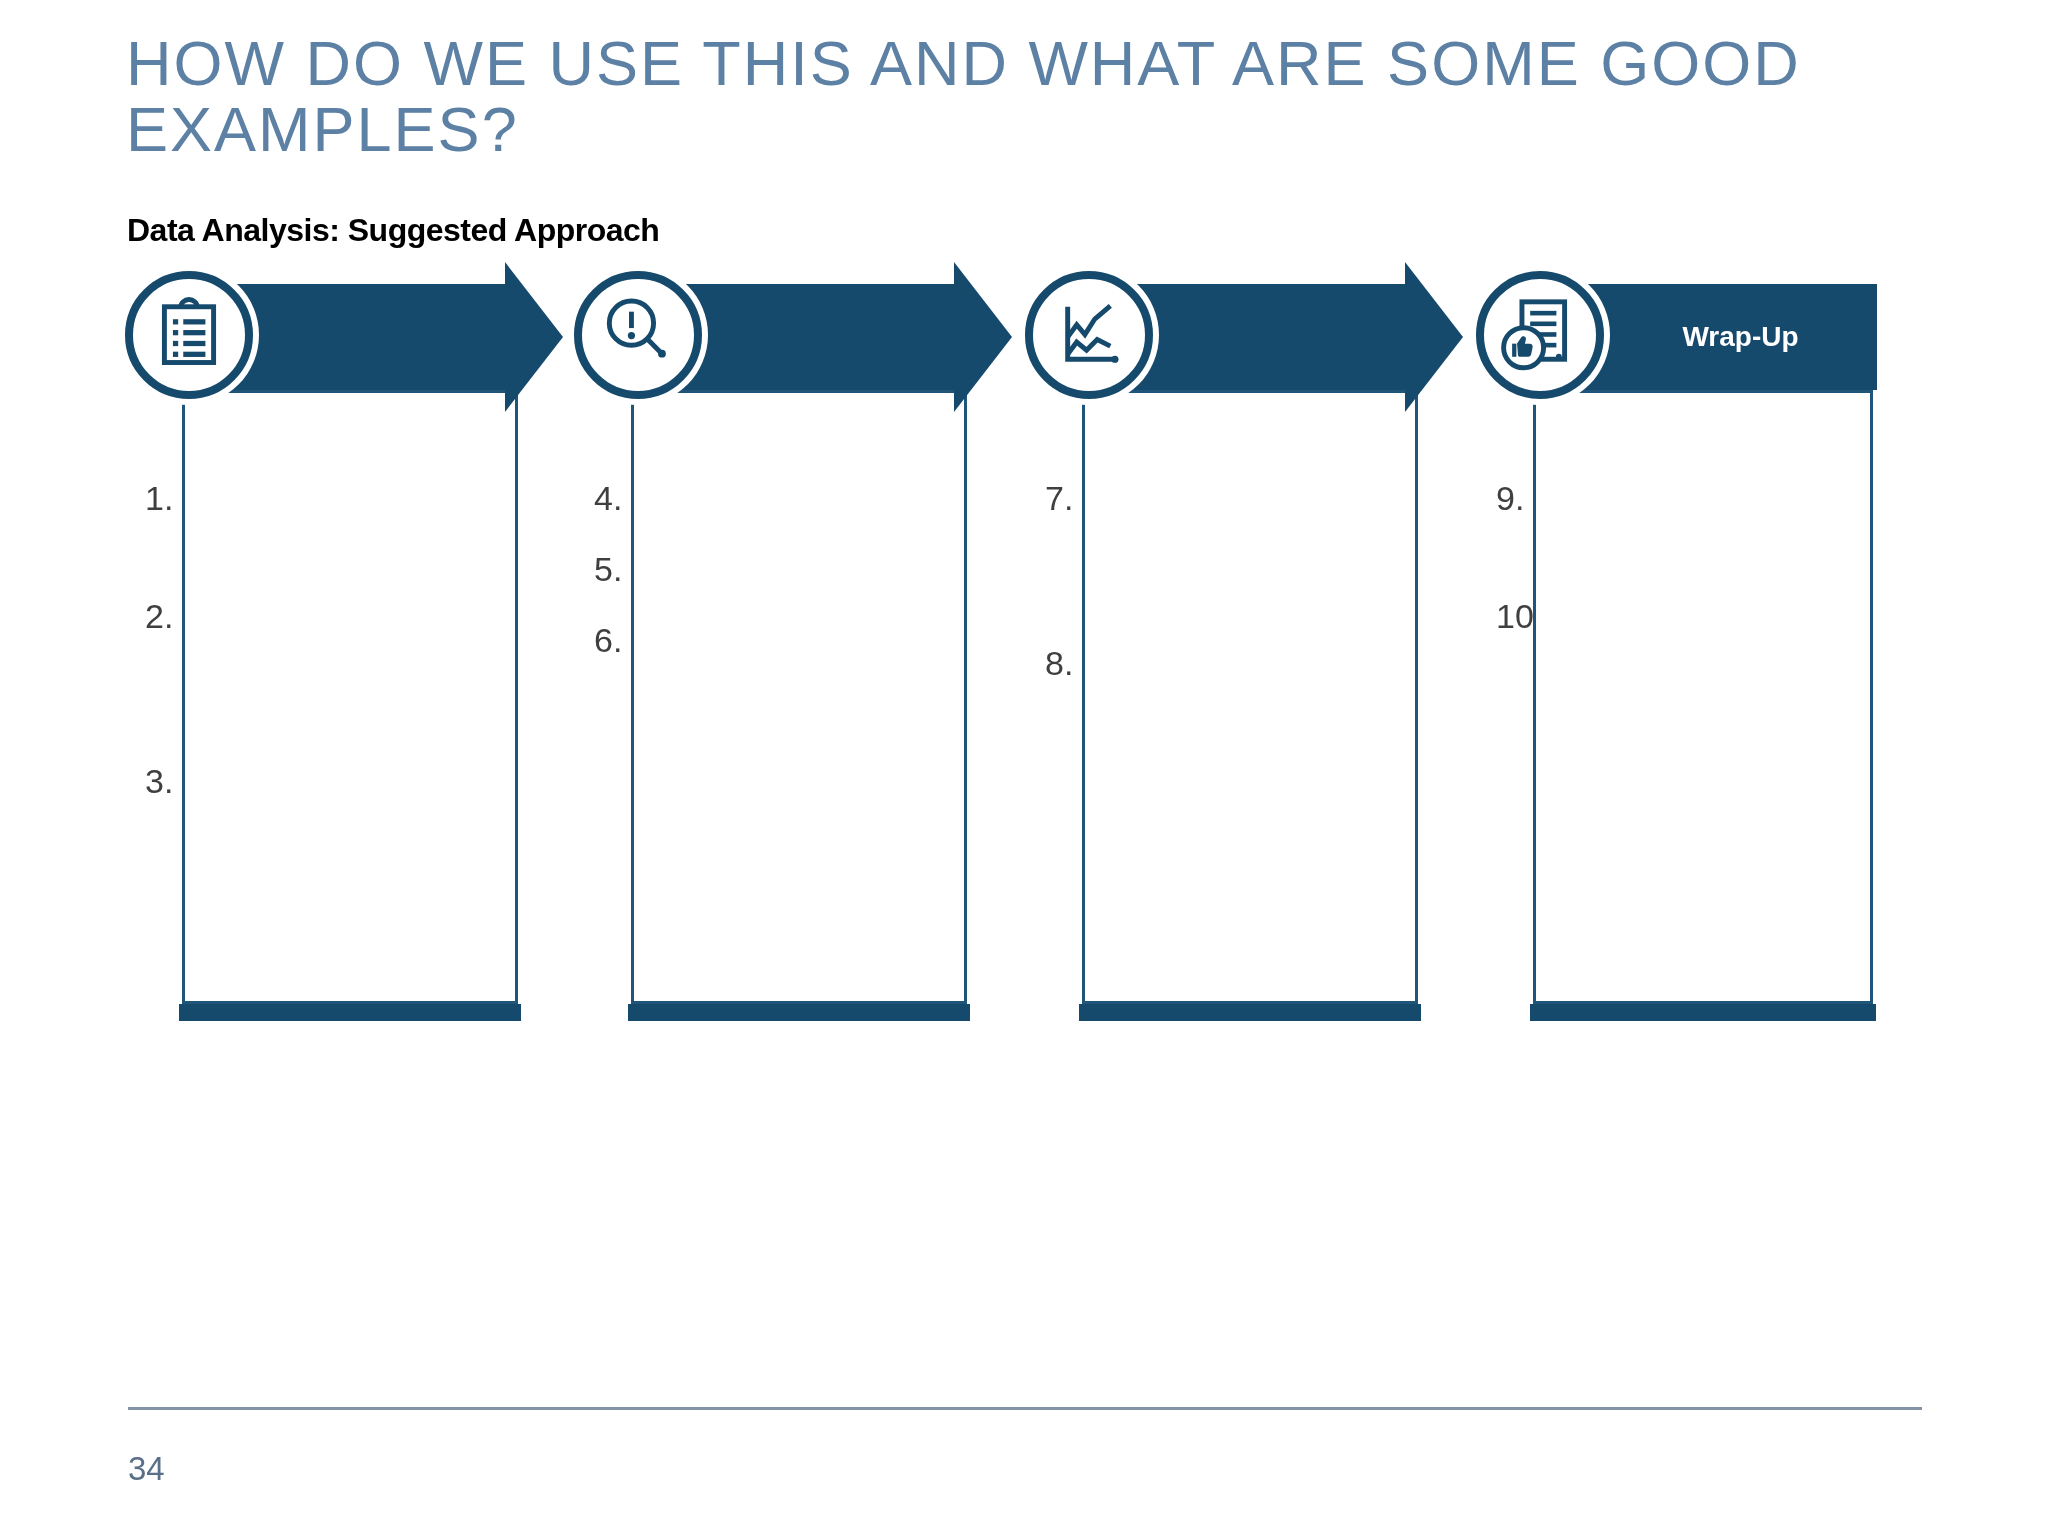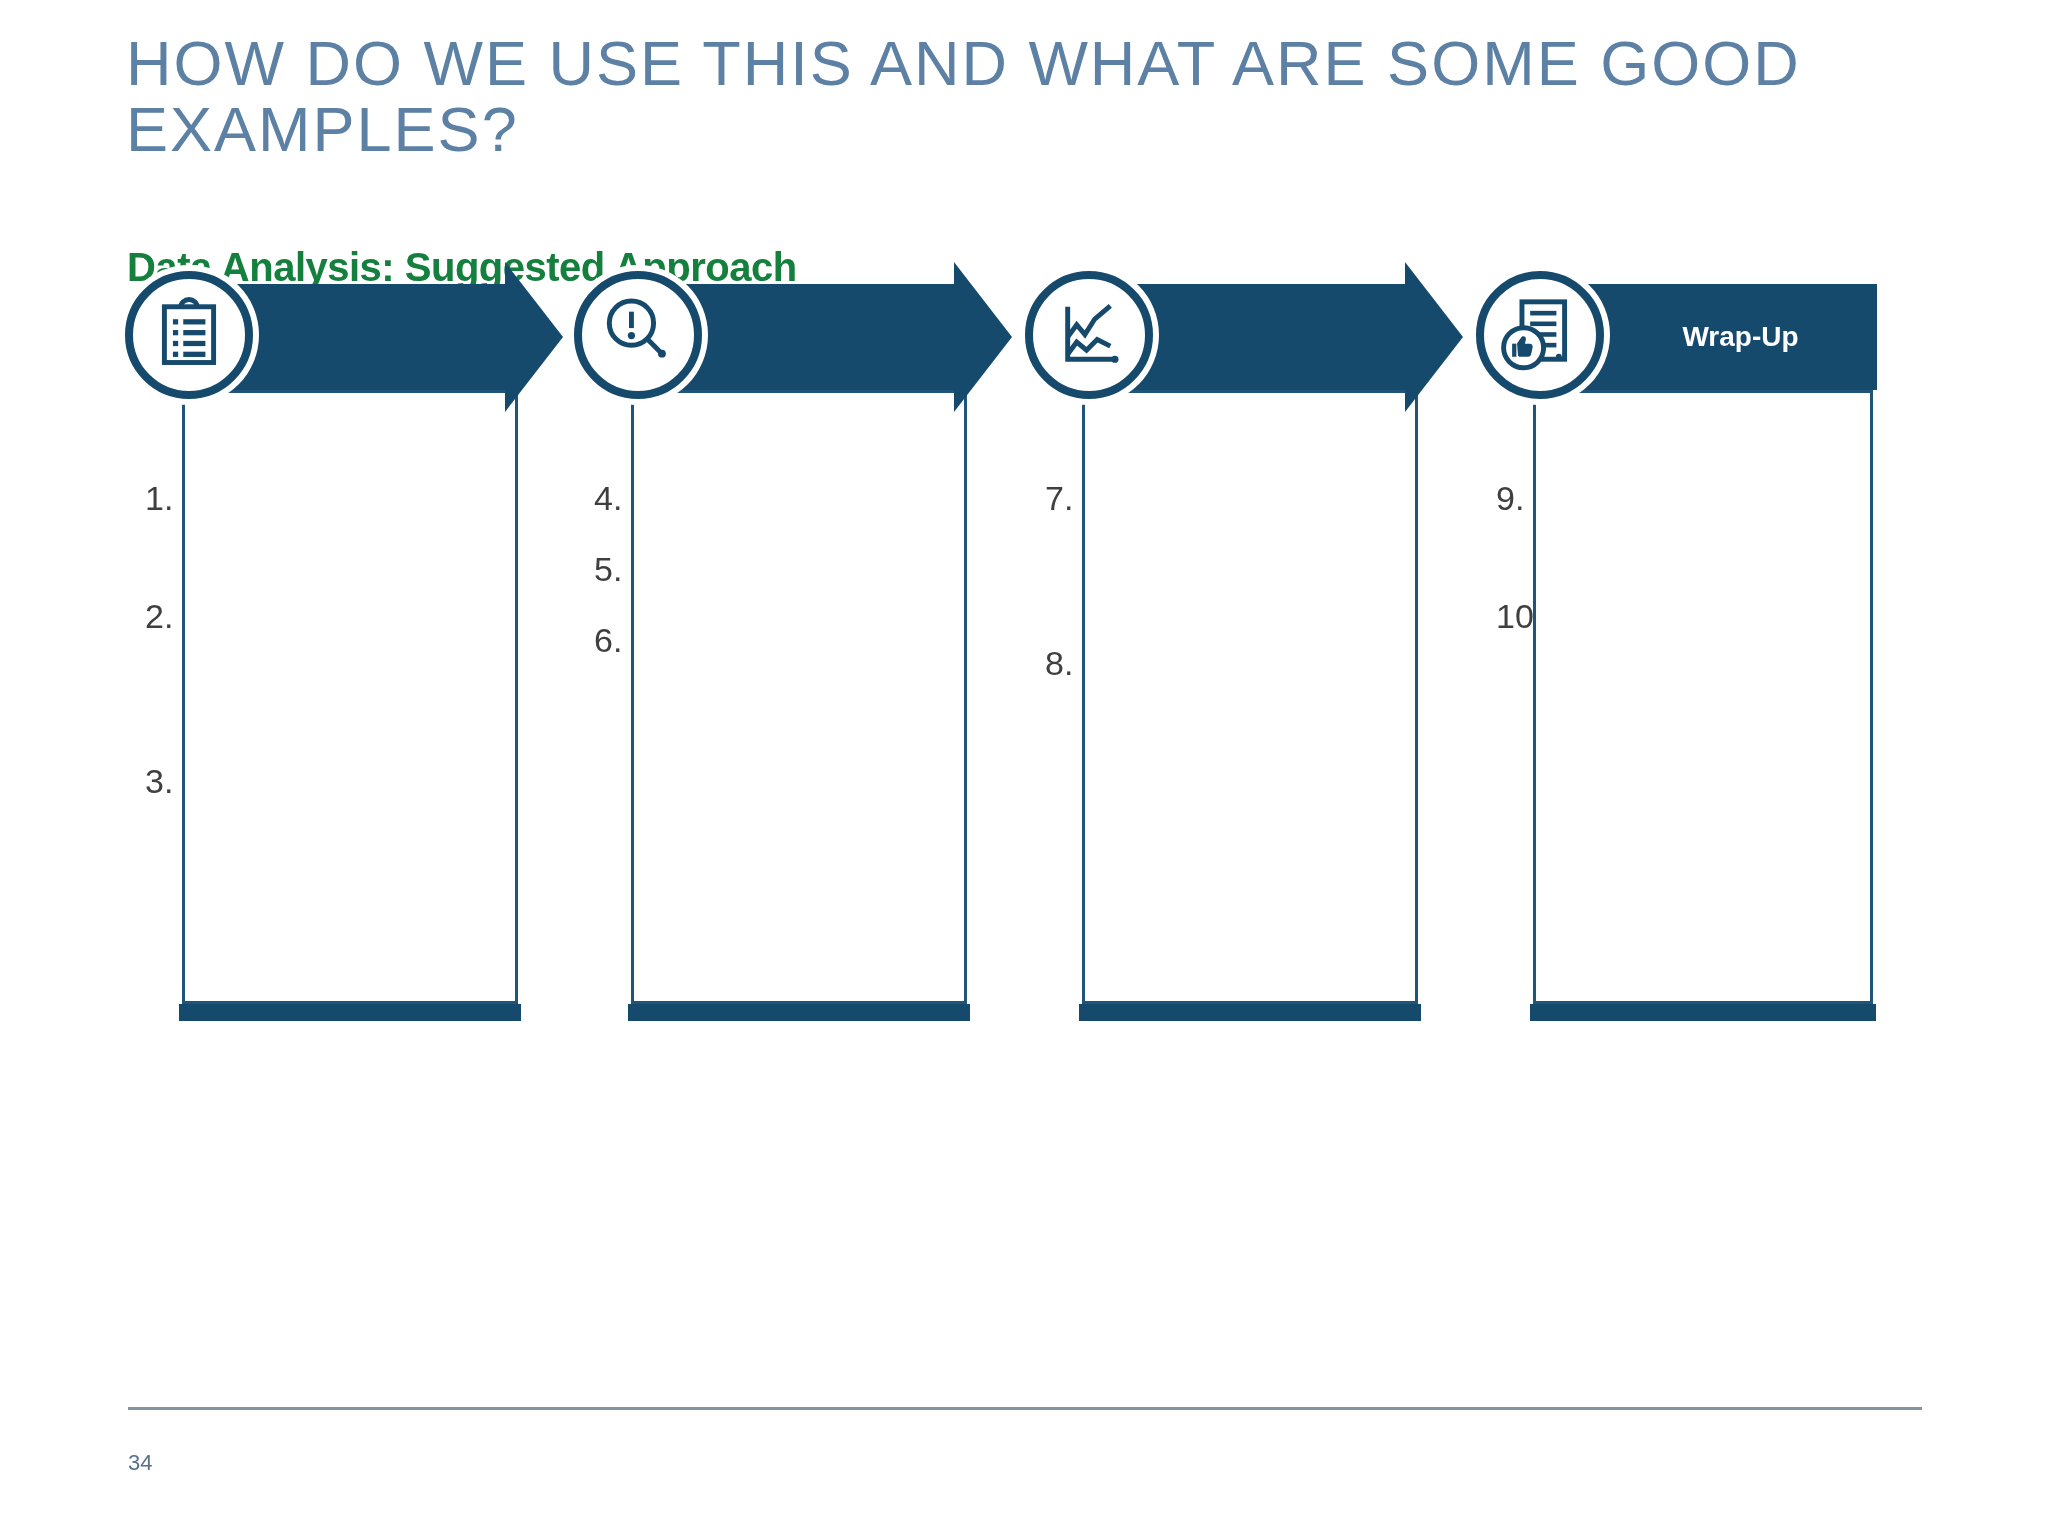--- a/index.html
+++ b/index.html
@@ -7,21 +7,21 @@
     width:2048px;height:1536px;background:#ffffff;position:relative;overflow:hidden;
     font-family:"Liberation Sans","DejaVu Sans",sans-serif;
   }
   .title{
     position:absolute;left:126px;top:30px;width:1810px;
     font-size:63px;line-height:66px;letter-spacing:2px;
     color:#5d80a5;font-weight:400;
   }
   .subtitle{
     position:absolute;left:127px;top:212px;
-    font-size:40px;font-weight:700;letter-spacing:-0.5px;color:#15803d;margin-top:33px;
+    font-size:32px;font-weight:700;letter-spacing:-0.5px;color:#000000;
   }
   .step{position:absolute;top:262px;width:450px;height:770px;}
   .box{
     position:absolute;left:57px;top:128px;width:336px;height:614px;
     border:3px solid #1f5578;background:#ffffff;box-sizing:border-box;z-index:1;
   }
   .step.wide .box{width:340px;}
   .bottom-bar{
     position:absolute;left:54px;top:742px;width:342px;height:17px;
     background:#164a6d;z-index:1;
@@ -47,21 +47,21 @@
     position:absolute;left:0;top:9px;width:112px;height:112px;background:#ffffff;
     border:8px solid #164a6d;border-radius:50%;box-shadow:0 0 0 6px #ffffff;z-index:4;
     display:flex;align-items:center;justify-content:center;
   }
   .badge svg{width:82px;height:82px;}
   .items{position:absolute;left:0;top:213px;width:100%;padding-left:20px;box-sizing:border-box;}
   .item{display:flex;margin-bottom:24px;}
   .item .num{flex:0 0 53px;width:53px;font-size:34px;line-height:47px;color:#3f3f3f;}
   .item .txt{width:220px;font-size:34px;line-height:47px;color:#3f3f3f;}
   .footer-line{position:absolute;left:128px;top:1407px;width:1794px;height:3px;background:#8593a6;}
-  .page-number{position:absolute;left:128px;top:1450px;font-size:22px;color:#5a6f88;}
+  .page-number{position:absolute;left:128px;top:1450px;font-size:33px;color:#5a6f88;}
   .ic{stroke:#164a6d;fill:none;stroke-width:3;}
   .icf{fill:#164a6d;stroke:none;}
 </style>
 </head>
 <body>
 
 <div class="title">HOW DO WE USE THIS AND WHAT ARE SOME GOOD EXAMPLES?</div>
 <div class="subtitle">Data Analysis: Suggested Approach</div>
 
 <section class="step" style="left:125px">

